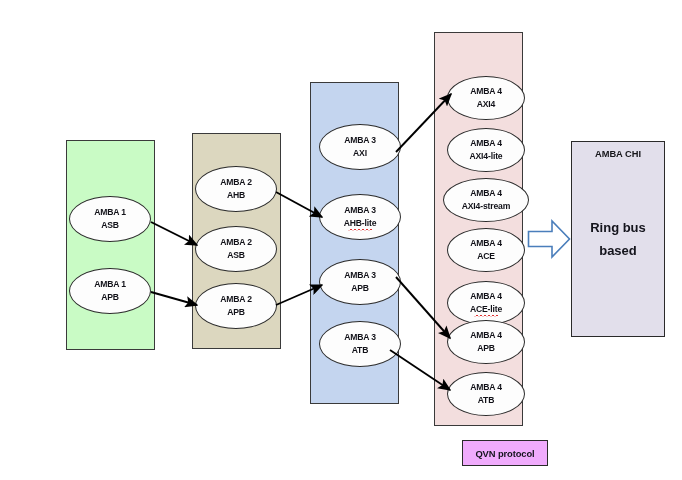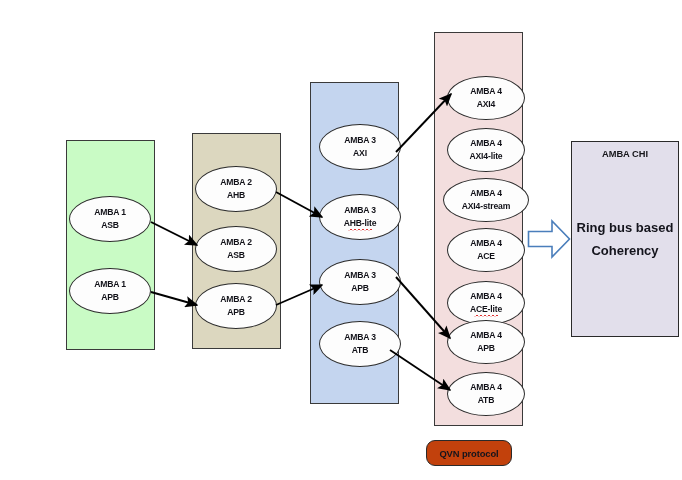--- a/index.html
+++ b/index.html
@@ -208,29 +208,28 @@
       <div class="node" style="left: 447px; top: 320px; width: 78px; height: 44px; background: rgb(253, 253, 253);">
         <div class="l1">AMBA 4</div>
         <div class="l2">APB</div>
       </div>
       <div class="node" style="left: 447px; top: 372px; width: 78px; height: 44px; background: rgb(253, 253, 253);">
         <div class="l1">AMBA 4</div>
         <div class="l2">ATB</div>
       </div>
     </div>
 
-  <div class="chi-box" id="chi-box" style="left: 571px; top: 141px; width: 108px; height: 196px; background: rgb(226, 223, 235);">
+  <div class="chi-box" id="chi-box" style="left: 571px; top: 141px; width: 94px; height: 196px; background: rgb(226, 223, 235);">
     <div class="chi-title" style="top: 7px;">AMBA CHI</div>
     <div class="chi-body" id="chi-body" style="top: 75px;">
         <div>Ring bus based</div>
-        <div>Coherency</div>
       </div>
   </div>
 
-  <div class="qvn-box" id="qvn-box" style="left: 426px; top: 440px; width: 86px; height: 26px; background: #c2410c; border-radius: 9px;">
+  <div class="qvn-box" id="qvn-box" style="left: 462px; top: 440px; width: 86px; height: 26px; background: #f0abfc;">
     <span>QVN protocol</span>
   </div>
 
   <svg class="block-arrow" id="block-arrow" viewBox="0 0 44 42" style="left: 527px; top: 218px; width: 44px; height: 42px;">
     <path d="M1.5,13.5 L25,13.5 L25,3 L42.5,21 L25,39 L25,28.5 L1.5,28.5 Z" fill="#ffffff" stroke="#4a7ebb" stroke-width="1.6" stroke-linejoin="miter"></path>
   </svg>
 
 </div>
 
 </body></html>

